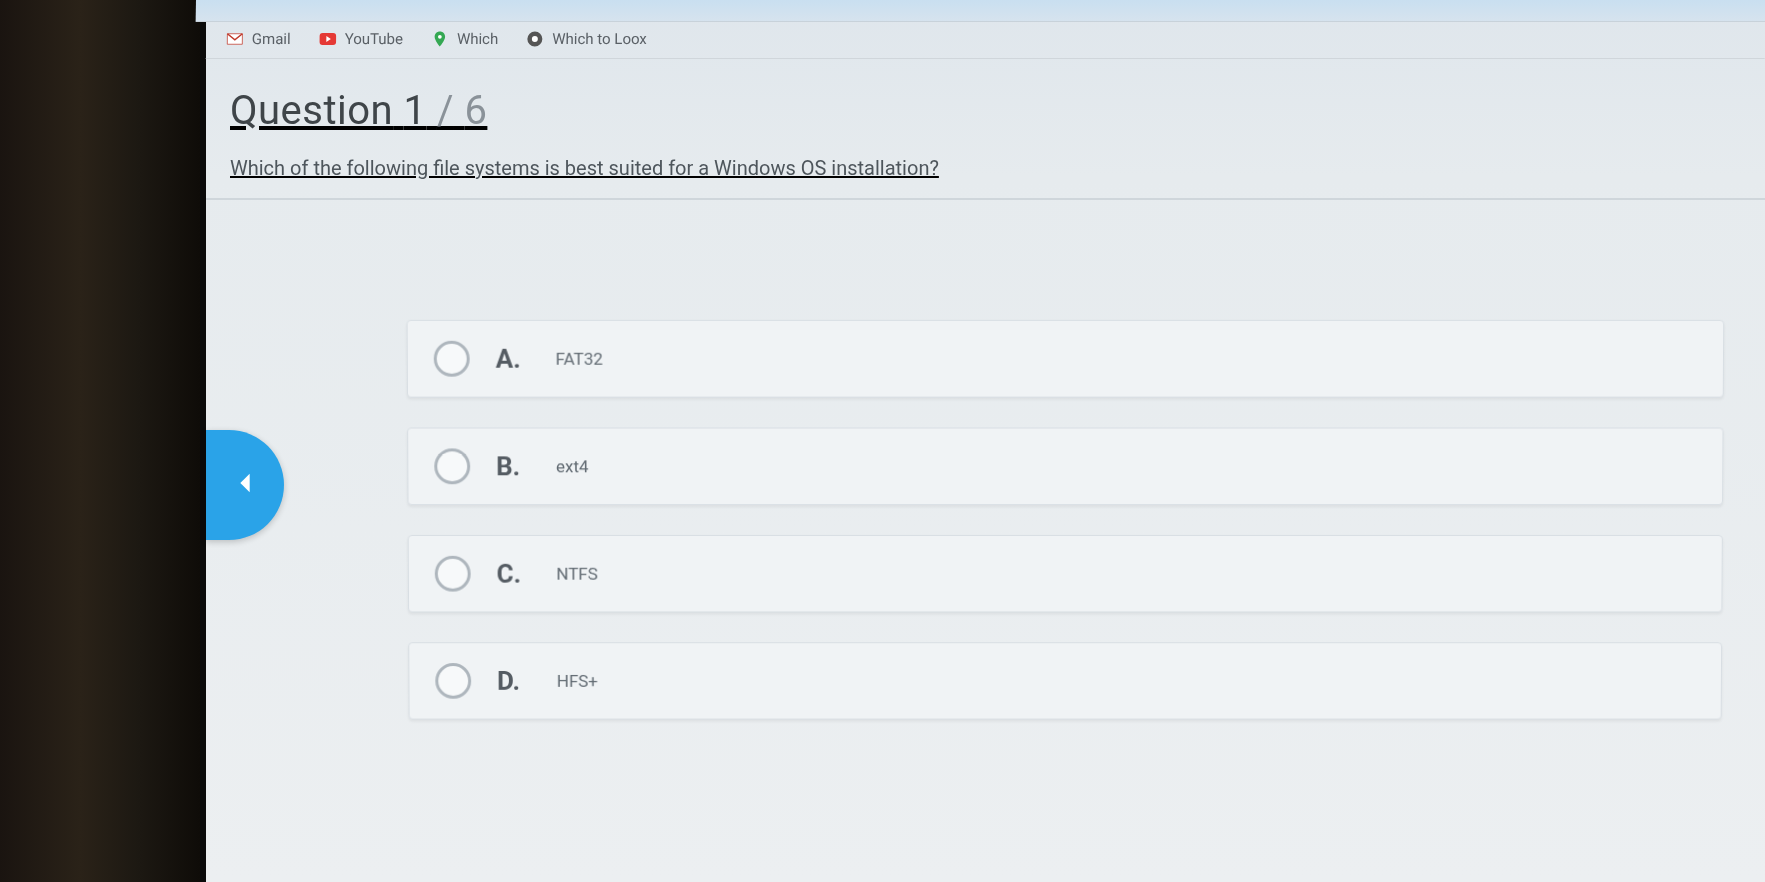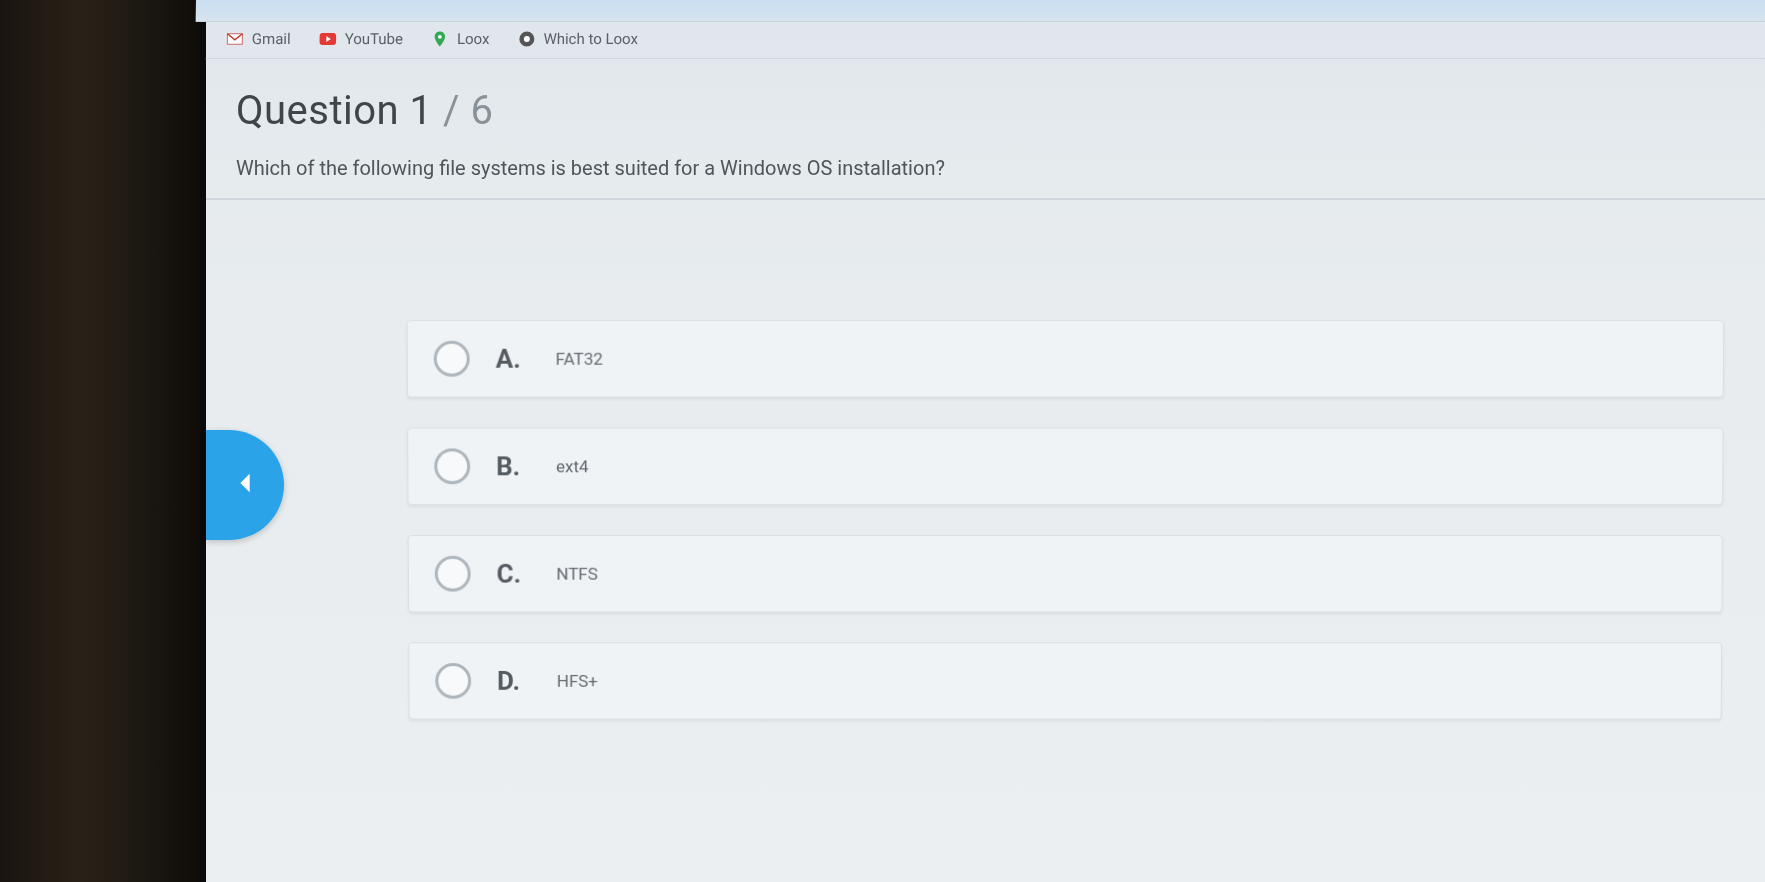--- a/index.html
+++ b/index.html
@@ -51,22 +51,23 @@
   }
   .bm-item {
     display: flex;
     align-items: center;
     gap: 8px;
     cursor: pointer;
   }
   .bm-icon { width: 18px; height: 18px; flex: 0 0 18px; }
   
   .q-header {
-    padding: 28px 30px 18px 30px;
+    padding: 28px 30px 18px 24px;
     border-bottom: 2px solid #cfd6db;
+    text-decoration: underline;
   }
   .q-title {
     font-size: 40px;
     font-weight: 400;
     color: #4a5055;
     letter-spacing: 0.5px;
   }
   .q-title .current { color: #3f4549; }
   .q-title .sep, .q-title .total { color: #8a9299; }
   .q-text {
@@ -159,21 +160,21 @@
       </span>
       <span>YouTube</span>
     </div>
     <div class="bm-item">
       <span class="bm-icon">
         <svg viewBox="0 0 24 24">
             <path d="M12 2C8 2 5 5 5 9c0 5 7 13 7 13s7-8 7-13c0-4-3-7-7-7z" fill="#34a853"></path>
             <circle cx="12" cy="9" r="2.5" fill="#fff"></circle>
           </svg>
       </span>
-      <span>Loox</span>
+      <span>Which</span>
     </div>
     <div class="bm-item">
       <span class="bm-icon">
         <svg viewBox="0 0 24 24">
             <circle cx="12" cy="12" r="10" fill="#555"></circle>
             <path d="M8 12a4 4 0 1 0 8 0 4 4 0 0 0-8 0z" fill="#fff"></path>
           </svg>
       </span>
       <span>Which to Loox</span>
     </div>

